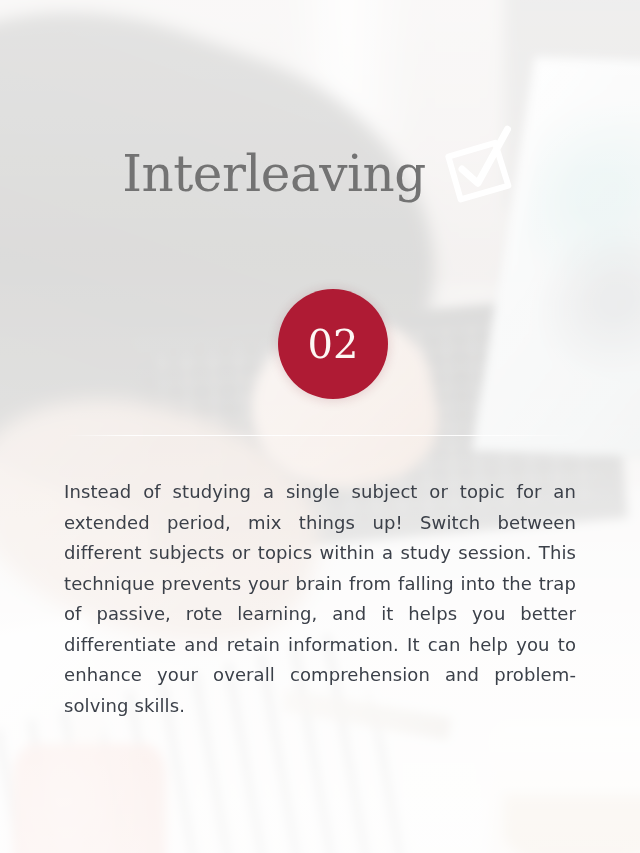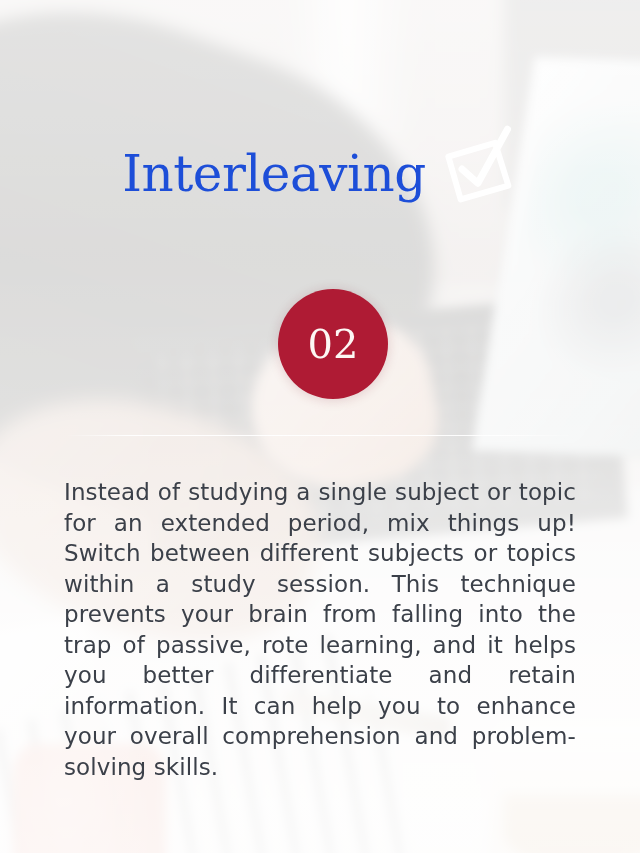--- a/index.html
+++ b/index.html
@@ -173,21 +173,21 @@
   
   .content { position:absolute; inset:0; }
 
   .title-row {
     position:absolute; left:0; right:0; top:139px;
     display:flex; align-items:center; justify-content:center; gap:14px;
   }
   .title {
     font-family:"DejaVu Serif","Liberation Serif",serif;
     font-size:50px; line-height:1;
-    color:#1d4ed8;
+    color:#737373;
     letter-spacing:-0.5px;
     font-weight:400;
   }
 
   .checkbox-icon {
     display:block;
     transform:rotate(-7deg);
     margin-top:-12px;
   }
 
@@ -214,21 +214,21 @@
       rgba(255,255,255,.95) 12%,
       rgba(255,255,255,.98) 50%,
       rgba(255,255,255,.92) 86%,
       rgba(255,255,255,0) 100%);
   }
 
   .body-text {
     position:absolute;
     left:64px; top:477px; width:512px;
     font-family:"DejaVu Sans","Liberation Sans",sans-serif;
-    font-size:23px;
+    font-size:18px;
     line-height:30.5px;
     color:#3b4049;
     text-align:justify;
     text-justify:inter-word;
     font-weight:400;
     letter-spacing:.1px;
   }
 </style>
 </head>
 <body>

